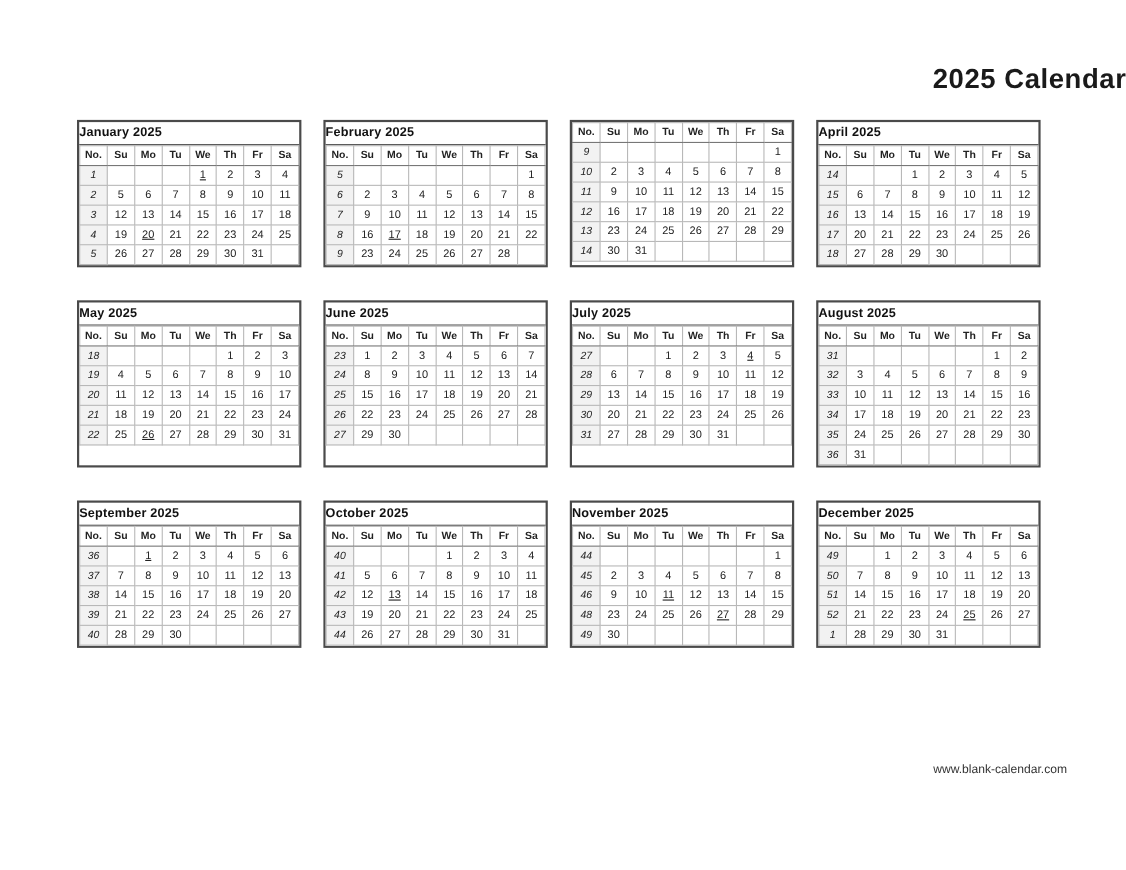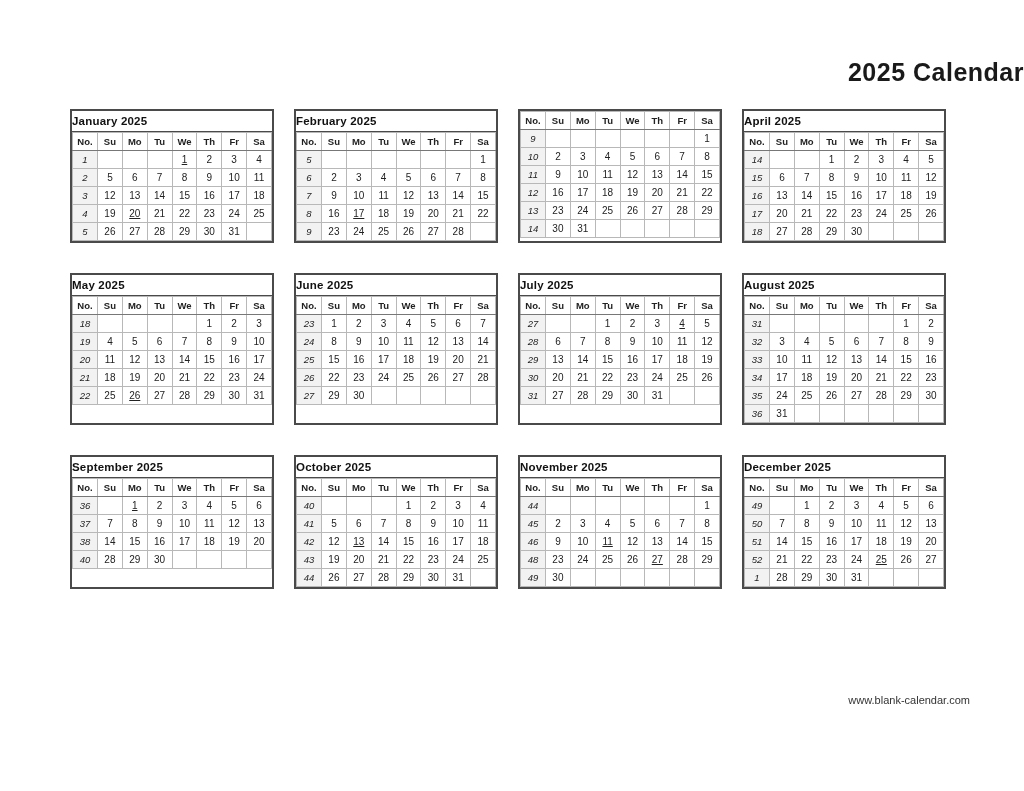--- a/index.html
+++ b/index.html
@@ -715,20 +715,30 @@
               <td class="wk">38</td>
               <td>14</td>
               <td>15</td>
               <td>16</td>
               <td>17</td>
               <td>18</td>
               <td>19</td>
               <td>20</td>
             </tr>
             <tr>
+              <td class="wk">39</td>
+              <td>21</td>
+              <td>22</td>
+              <td>23</td>
+              <td>24</td>
+              <td>25</td>
+              <td>26</td>
+              <td>27</td>
+            </tr>
+            <tr>
               <td class="wk">40</td>
               <td>28</td>
               <td>29</td>
               <td>30</td>
               <td></td>
               <td></td>
               <td></td>
               <td></td>
             </tr>
           </tbody>

